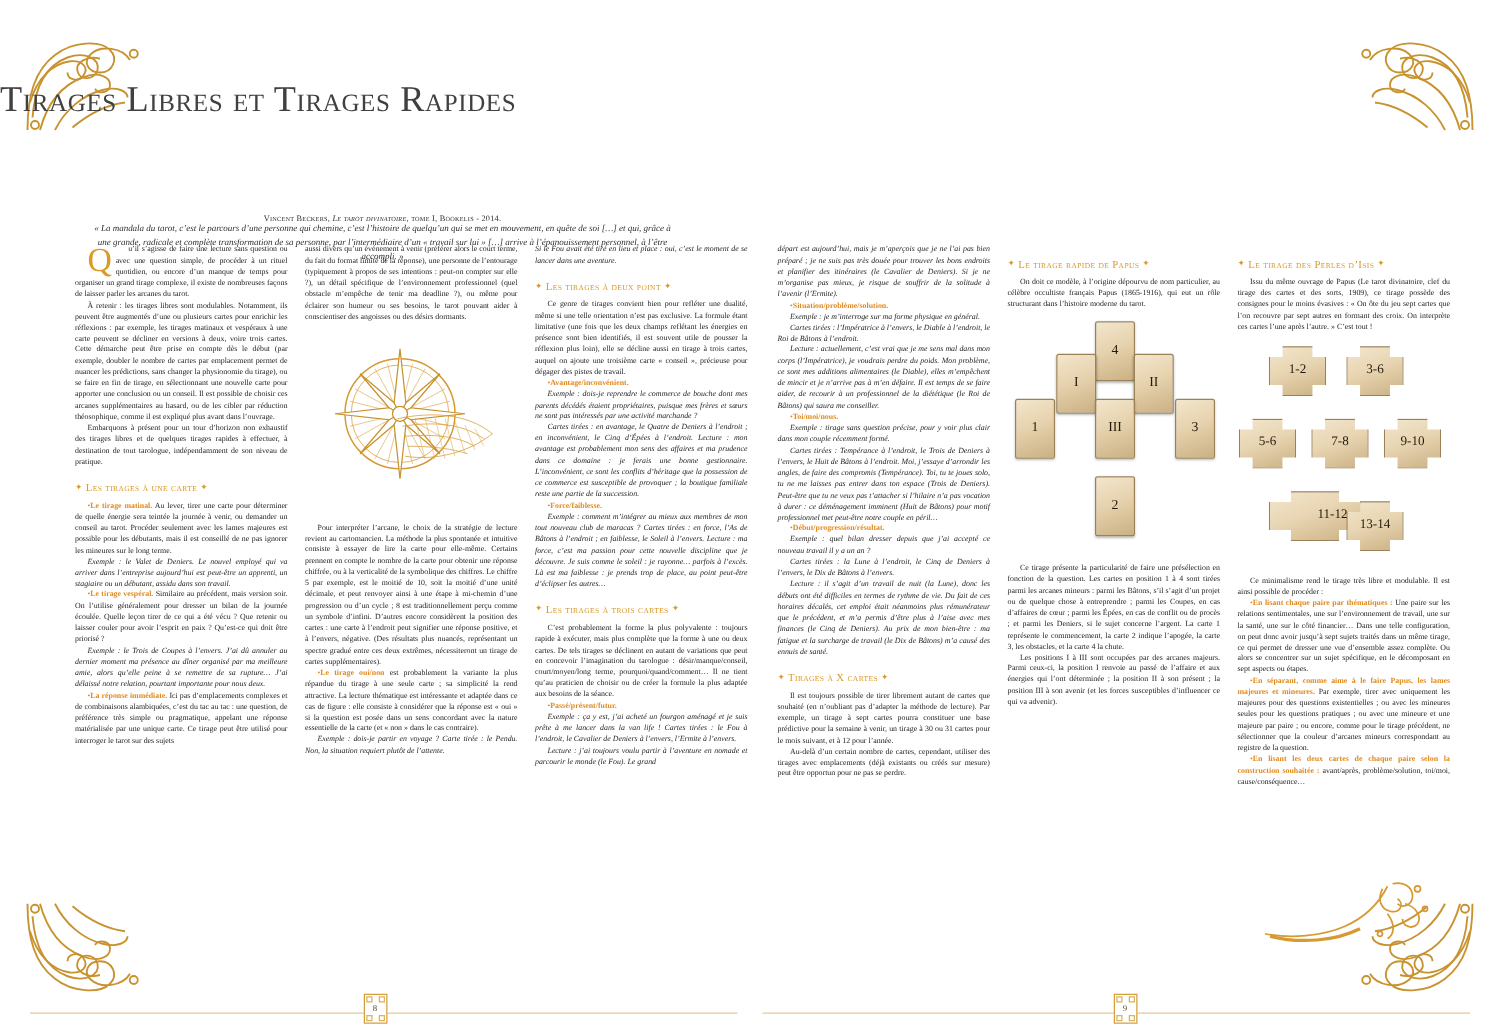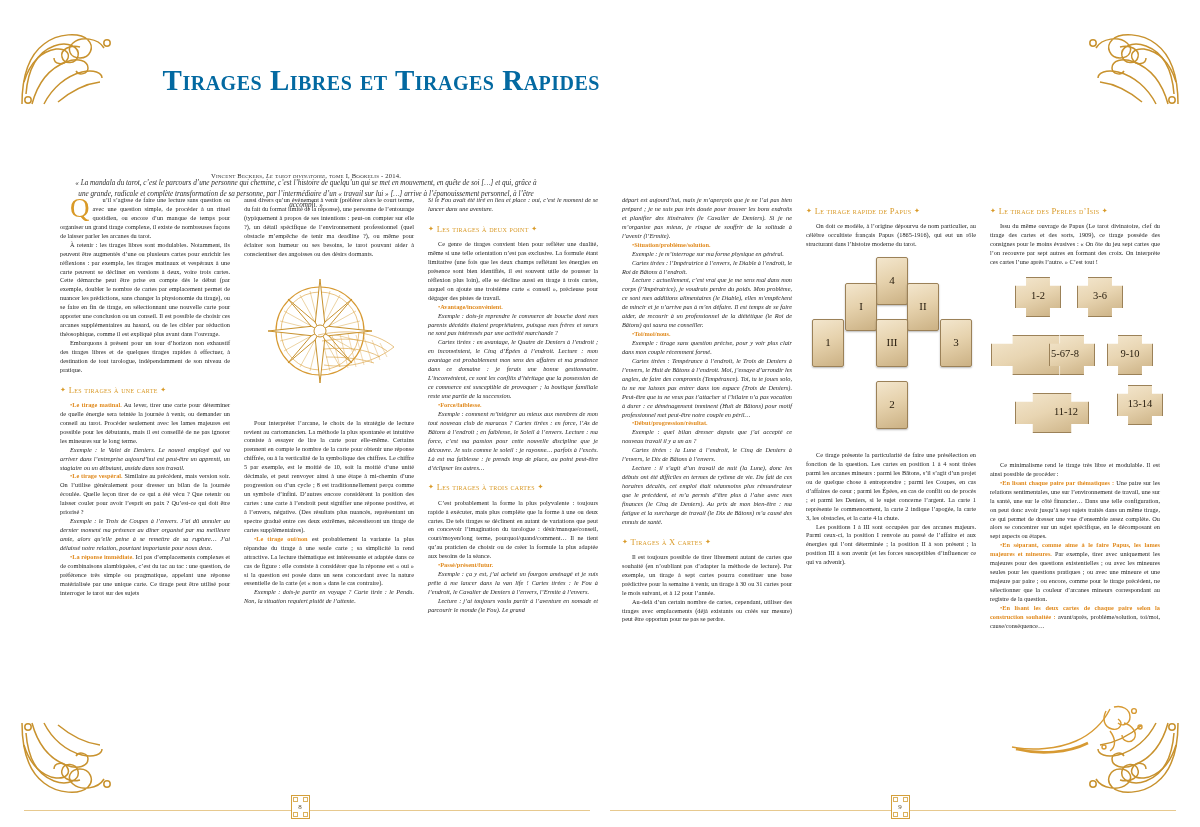--- a/index.html
+++ b/index.html
@@ -34,23 +34,23 @@
   .corner{position:absolute;width:104px;height:92px;color:#c8922e;}
   .corner svg{width:100%;height:100%;display:block;}
   .c-tl{left:18px;top:16px;}
   .c-tr{right:18px;top:16px;transform:scaleX(-1);}
   .c-bl{left:18px;bottom:16px;transform:scaleY(-1);}
   .c-br{right:18px;bottom:16px;transform:scale(-1,-1);}
 
   
   .title{
     position:absolute;left:0;right:0;top:64px;
-    text-align:right;color:#0369a1;
+    text-align:left;color:#404040;
     font-family:"Liberation Serif", serif;
-    font-size:29px;font-weight:700;letter-spacing:.5px;
+    font-size:29px;font-weight:400;letter-spacing:.5px;
     font-variant:small-caps;
   }
 
   .epigraph{
     position:absolute;left:70px;right:58px;top:130px;
     text-align:center;font-style:italic;font-size:7.2px;line-height:1.55;color:#2c2c2c;margin-top:48px;
   }
   .attrib{
     position:absolute;left:70px;right:58px;top:172px;
     text-align:center;font-size:6.6px;color:#2c2c2c;font-variant:small-caps;letter-spacing:.2px;
@@ -398,37 +398,37 @@
 
         <div class="spread-isis" id="isis">
             <div class="xcard" style="left: 24px; top: 0px;">
               <div class="shape"></div>
               <span>1-2</span>
             </div>
             <div class="xcard" style="left: 86px; top: 0px;">
               <div class="shape"></div>
               <span>3-6</span>
             </div>
-            <div class="xcard" style="left: 0px; top: 58px; padding-left: 44px;">
+            <div class="xcard" style="left: 0px; top: 58px;">
               <div class="shape"></div>
               <span>5-6</span>
             </div>
             <div class="xcard" style="left: 58px; top: 58px;">
               <div class="shape"></div>
               <span>7-8</span>
             </div>
             <div class="xcard" style="left: 116px; top: 58px;">
               <div class="shape"></div>
               <span>9-10</span>
             </div>
             <div class="xcard" style="left: 24px; top: 116px; padding-left: 28px;">
               <div class="shape"></div>
               <span>11-12</span>
             </div>
-            <div class="xcard" style="left: 86px; top: 108px; margin-left: 40px;">
+            <div class="xcard" style="left: 86px; top: 124px;">
               <div class="shape"></div>
               <span>13-14</span>
             </div>
           </div>
 
         <p>Ce minimalisme rend le tirage très libre et modulable. Il est ainsi possible de procéder :</p>
         <p><span class="bullet">•</span><span class="sub">En lisant chaque paire par thématiques :</span> <span>Une paire sur les relations sentimentales, une sur l’environnement de travail, une sur la santé, une sur le côté financier… Dans une telle configuration, on peut donc avoir jusqu’à sept sujets traités dans un même tirage, ce qui permet de dresser une vue d’ensemble assez complète. Ou alors se concentrer sur un sujet spécifique, en le décomposant en sept aspects ou étapes.</span></p>
         <p><span class="bullet">•</span><span class="sub">En séparant, comme aime à le faire Papus, les lames majeures et mineures.</span> <span>Par exemple, tirer avec uniquement les majeures pour des questions existentielles ; ou avec les mineures seules pour les questions pratiques ; ou avec une mineure et une majeure par paire ; ou encore, comme pour le tirage précédent, ne sélectionner que la couleur d’arcanes mineurs correspondant au registre de la question.</span></p>
         <p><span class="bullet">•</span><span class="sub">En lisant les deux cartes de chaque paire selon la construction souhaitée :</span> <span>avant/après, problème/solution, toi/moi, cause/conséquence…</span></p>
       </div>

